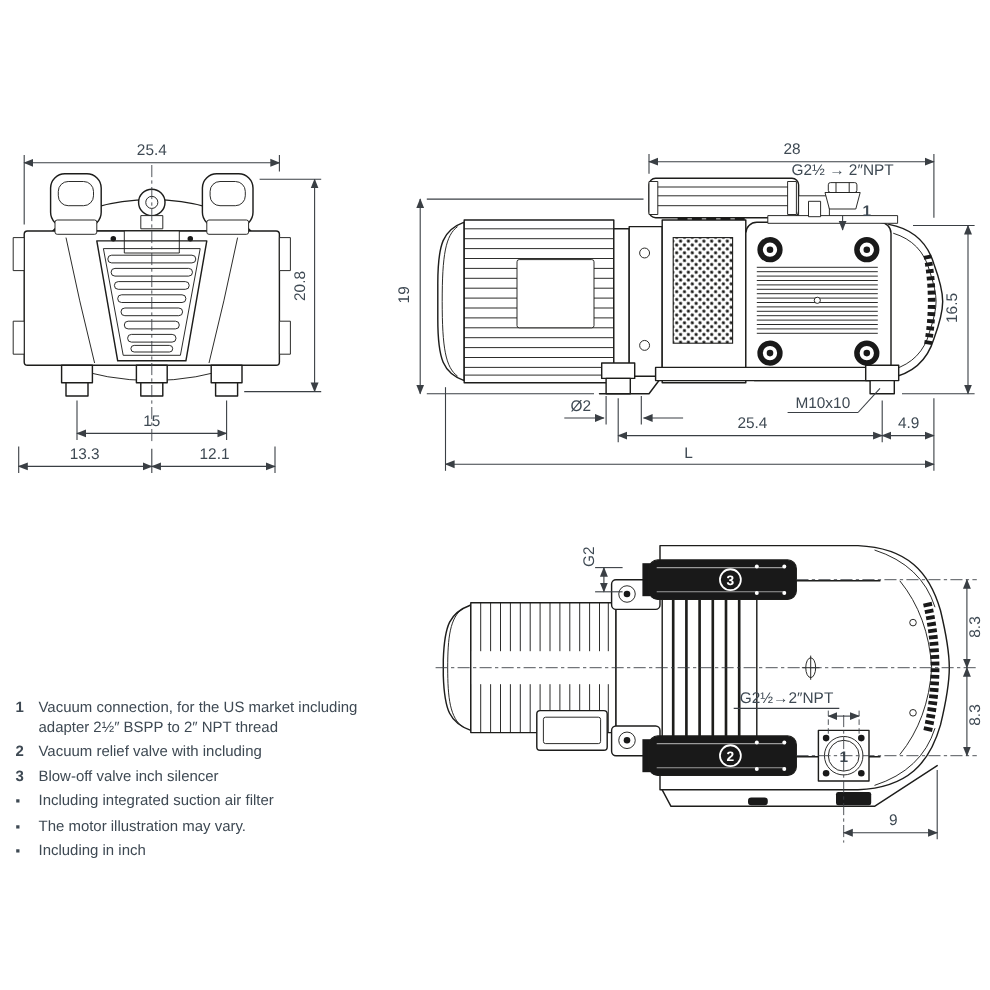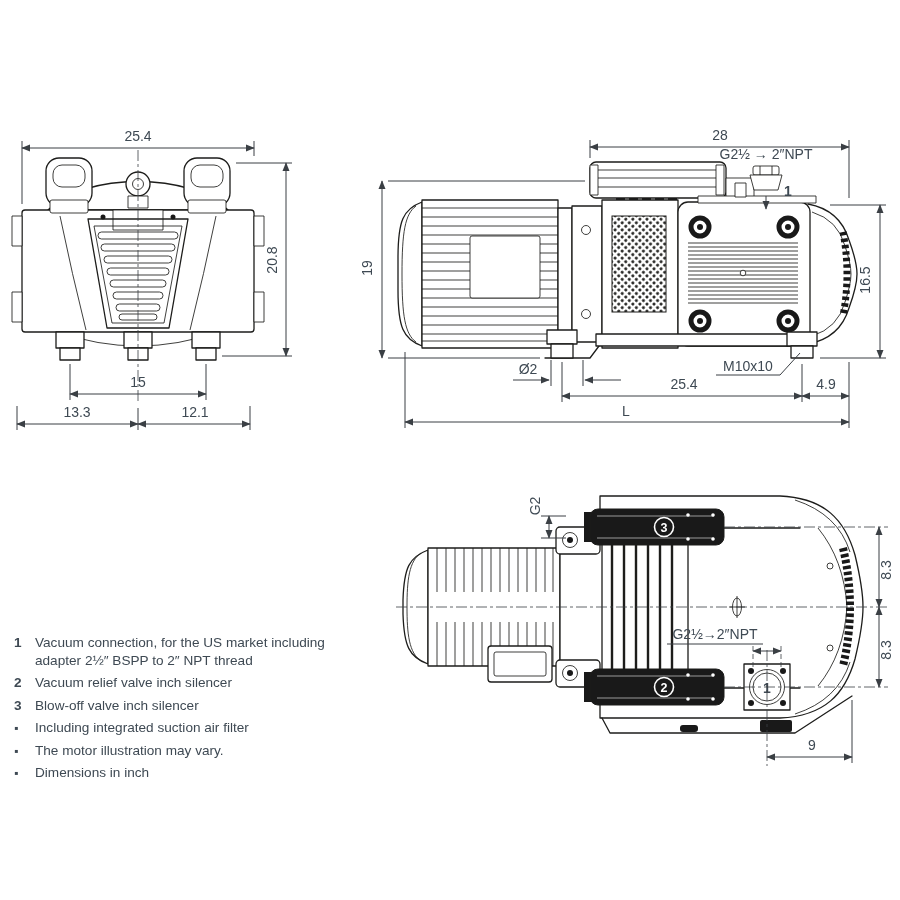--- a/index.html
+++ b/index.html
@@ -365,33 +365,33 @@
   </g>
 </svg>
 
 <div class="legend">
   <div class="row">
     <span class="marker">1</span>
     <span class="txt">Vacuum connection, for the US market including adapter 2½″ BSPP to 2″ NPT thread</span>
   </div>
   <div class="row">
     <span class="marker">2</span>
-    <span class="txt">Vacuum relief valve inch silencer</span>
+    <span class="txt">Vacuum relief valve with including</span>
   </div>
   <div class="row">
     <span class="marker">3</span>
     <span class="txt">Blow-off valve inch silencer</span>
   </div>
   <div class="row">
     <span class="marker bullet">▪</span>
     <span class="txt">Including integrated suction air filter</span>
   </div>
   <div class="row">
     <span class="marker bullet">▪</span>
     <span class="txt">The motor illustration may vary.</span>
   </div>
   <div class="row">
     <span class="marker bullet">▪</span>
-    <span class="txt">Dimensions in inch</span>
+    <span class="txt">Including in inch</span>
   </div>
 </div>
 
 </div>
 
 </body></html>

